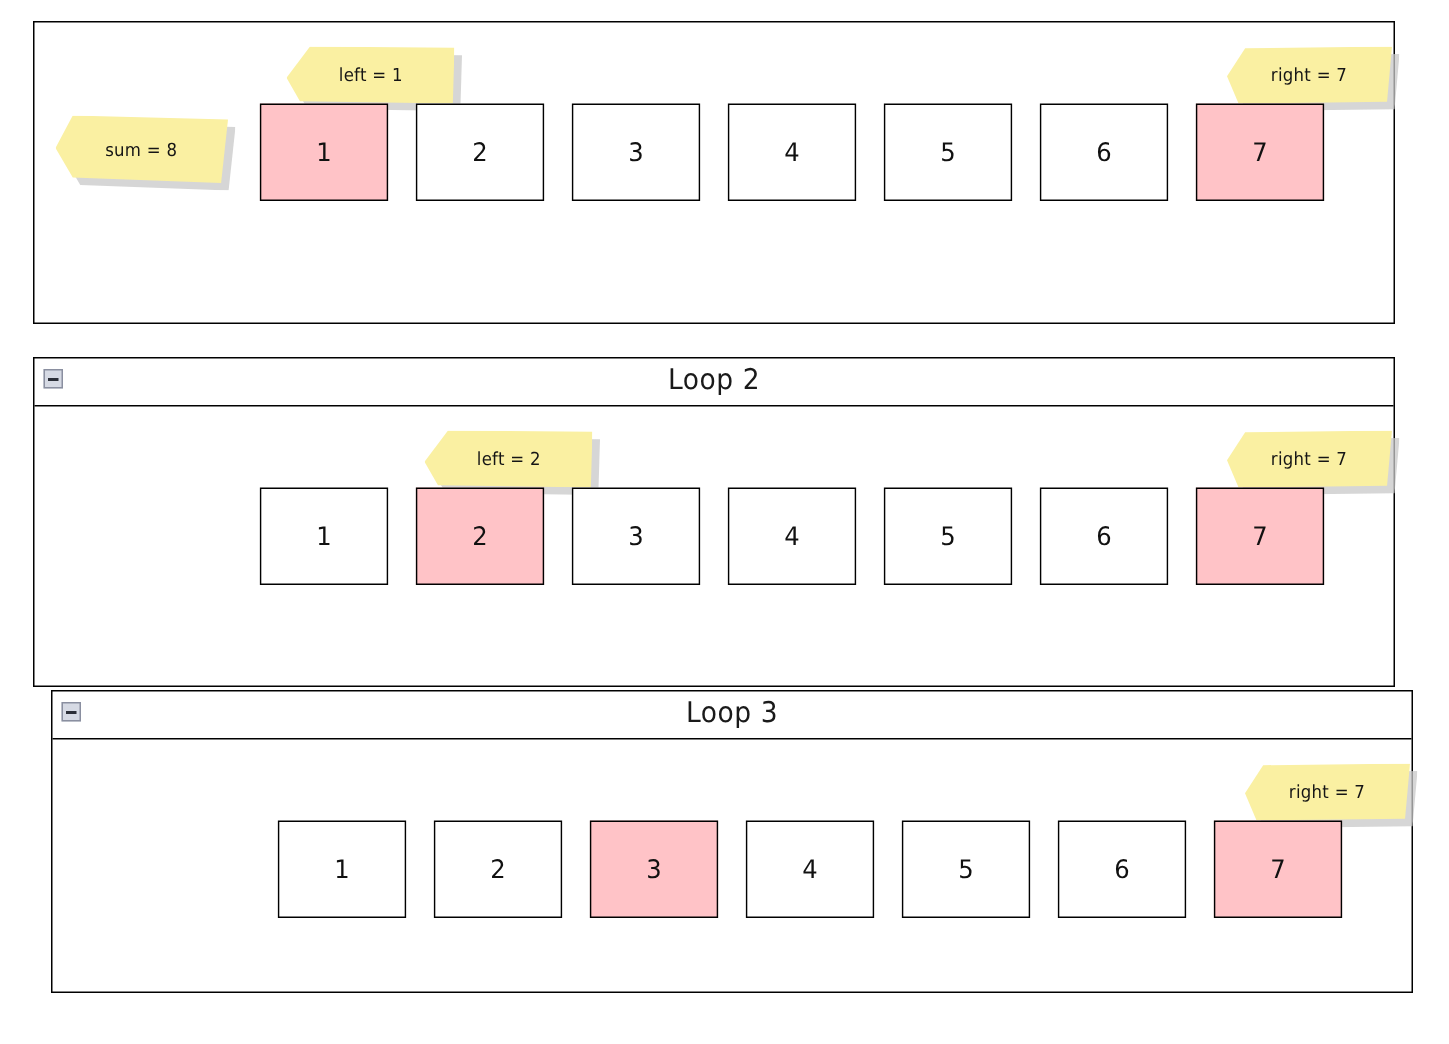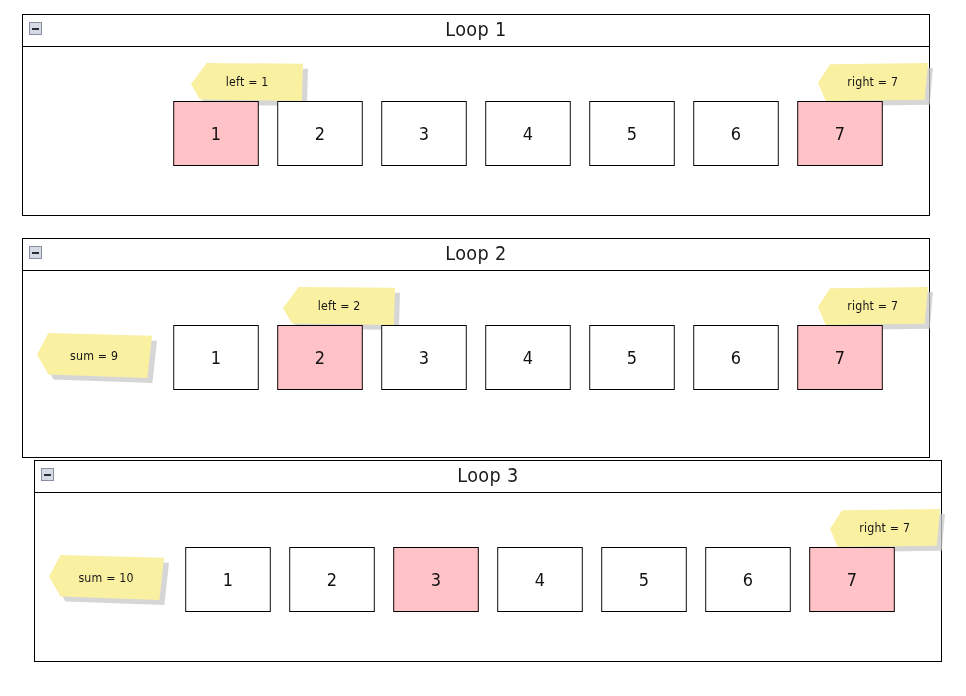--- a/index.html
+++ b/index.html
@@ -149,40 +149,42 @@
   }
 
   .note-wrap { position: absolute; }
 </style>
 </head>
 <body>
 
 <div id="stage">
 
   <div class="panel panel-1">
-    <div class="panel-titlebar">
-      <span class="collapse-icon"></span>
-      <div class="panel-title">Loop 1</div>
-    </div>
     <div class="panel-body">
 
       <div class="note-wrap" style="left:168px; top:16px;">
         <div class="note-shadow clip-left note-left" style="left:5px; top:5px;"></div>
         <div class="note clip-left note-left" style="position:relative;">
           <span class="txt">left = 1</span>
         </div>
       </div>
 
       <div class="note-wrap" style="left:795px; top:16px;">
         <div class="note-shadow clip-right note-right" style="left:5px; top:5px;"></div>
         <div class="note clip-right note-right" style="position:relative;">
           <span class="txt">right = 7</span>
         </div>
       </div>
 
+      <div class="note-wrap" style="left:14px; top:62px;">
+        <div class="note-shadow clip-sum note-sum" style="left:5px; top:5px;"></div>
+        <div class="note clip-sum note-sum" style="position:relative;">
+          <span class="txt">sum = 8</span>
+        </div>
+      </div>
 
       <div class="boxes-row">
         <div class="cell hl">1</div>
         <div class="cell">2</div>
         <div class="cell">3</div>
         <div class="cell">4</div>
         <div class="cell">5</div>
         <div class="cell">6</div>
         <div class="cell hl">7</div>
       </div>
@@ -204,26 +206,20 @@
         </div>
       </div>
 
       <div class="note-wrap" style="left:795px; top:16px;">
         <div class="note-shadow clip-right note-right" style="left:5px; top:5px;"></div>
         <div class="note clip-right note-right" style="position:relative;">
           <span class="txt">right = 7</span>
         </div>
       </div>
 
-      <div class="note-wrap" style="left:14px; top:62px;">
-        <div class="note-shadow clip-sum note-sum" style="left:5px; top:5px;"></div>
-        <div class="note clip-sum note-sum" style="position:relative;">
-          <span class="txt">sum = 9</span>
-        </div>
-      </div>
 
       <div class="boxes-row">
         <div class="cell">1</div>
         <div class="cell hl">2</div>
         <div class="cell">3</div>
         <div class="cell">4</div>
         <div class="cell">5</div>
         <div class="cell">6</div>
         <div class="cell hl">7</div>
       </div>
@@ -239,26 +235,20 @@
     <div class="panel-body">
 
 
       <div class="note-wrap" style="left:795px; top:16px;">
         <div class="note-shadow clip-right note-right" style="left:5px; top:5px;"></div>
         <div class="note clip-right note-right" style="position:relative;">
           <span class="txt">right = 7</span>
         </div>
       </div>
 
-      <div class="note-wrap" style="left:14px; top:62px;">
-        <div class="note-shadow clip-sum note-sum" style="left:5px; top:5px;"></div>
-        <div class="note clip-sum note-sum" style="position:relative;">
-          <span class="txt">sum = 10</span>
-        </div>
-      </div>
 
       <div class="boxes-row">
         <div class="cell">1</div>
         <div class="cell">2</div>
         <div class="cell hl">3</div>
         <div class="cell">4</div>
         <div class="cell">5</div>
         <div class="cell">6</div>
         <div class="cell hl">7</div>
       </div>

